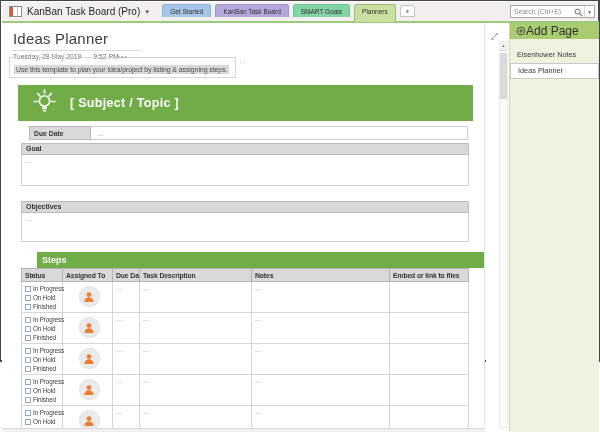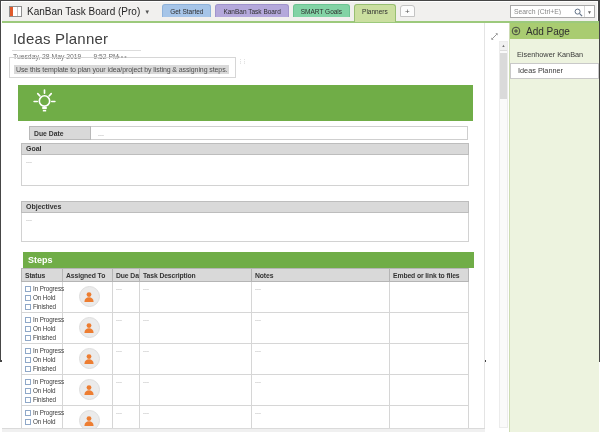--- a/index.html
+++ b/index.html
@@ -59,21 +59,21 @@
   .duedate-value { width:377px; border:1px solid #cfcfcf; border-left:none; font-size:7px; color:#8a8a8a;
                    padding:3px 0 0 7px; background:#fff; }
 
   .sec-header { position:absolute; left:19px; width:448px; height:12px; background:#d9d9d9;
                 border:1px solid #bdbdbd; font-size:7px; font-weight:bold; color:#333; padding:1px 0 0 4px; }
   .sec-body   { position:absolute; left:19px; width:448px; border:1px solid #d2d2d2; border-top:none;
                 font-size:7px; color:#8a8a8a; padding:2px 4px; background:#fff; }
   .goal-header { top:120px; } .goal-body { top:132px; height:31px; }
   .obj-header  { top:178px; } .obj-body  { top:190px; height:29px; }
 
-  .steps-banner { position:absolute; left:21px; top:229px; width:451px; height:16px; background:#70ad47;
+  .steps-banner { position:absolute; left:35px; top:229px; width:451px; height:16px; background:#70ad47;
                   color:#fff; font-weight:bold; font-size:9px; padding:3px 0 0 5px; }
 
   table.steps { position:absolute; left:19px; top:245px; width:447px; border-collapse:collapse; table-layout:fixed; }
   table.steps th { background:#d9d9d9; border:1px solid #b5b5b5; font-size:6.8px; letter-spacing:-.1px;
                    color:#333; text-align:left; padding:2px 0 2px 3px; height:13px; white-space:nowrap; overflow:hidden; }
   table.steps td { border:1px solid #d6d6d6; vertical-align:top; height:31px; font-size:7px; color:#8a8a8a;
                    padding:2px 0 0 3px; background:#fff; }
   .col-status{width:41px;} .col-assigned{width:50px;} .col-due{width:27px;}
   .col-task{width:112px;} .col-notes{width:138px;} .col-embed{width:79px;}
   .status-line { display:flex; align-items:center; gap:2px; height:9px; }
@@ -87,22 +87,22 @@
   .expand-icon { position:absolute; left:4px; top:4px; }
   .vscroll { position:absolute; right:1px; top:18px; width:9px; height:387px; background:#fafafa; border:1px solid #ececec; }
   .vs-up { height:9px; background:#f1f1f1; border-bottom:1px solid #dcdcdc; font-size:4px; color:#707070;
            text-align:center; line-height:8px; }
   .vs-thumb { margin:2px auto 0 auto; width:7px; height:46px; background:#dadada; }
   .hscroll { position:absolute; left:1px; top:427px; width:483px; height:4px; background:#f0f0f0; border-top:1px solid #dadada; }
 
   
   .sidebar { position:absolute; left:508px; top:22px; width:90px; height:409px; background:#edf3df;
              border-left:1px solid #cddcb4; }
-  .sb-header { height:16px; background:#a9cc71; display:flex; align-items:center; gap:5px;
-               padding-left:1px; font-size:10px; color:#2f2f2f; }
+  .sb-header { height:16px; background:#a9cc71; display:flex; align-items:center; gap:0;
+               padding-left:6px; font-size:12px; color:#2f2f2f; }
   .sb-list { margin-top:8px; }
   .sb-item { height:16px; line-height:16px; font-size:7.3px; color:#3a3a3a; padding-left:7px; white-space:nowrap; overflow:hidden; }
   .sb-item.active { background:#fff; border:1px solid #c9c9c9; line-height:14px; }
 </style>
 </head>
 <body>
 
 <div class="window">
 
   <div class="titlebar">
@@ -152,20 +152,21 @@
               <line x1="20" y1="13" x2="23" y2="13"></line>
             <line x1="6.5" y1="5.5" x2="8.5" y2="7.5"></line>
               <line x1="19.5" y1="5.5" x2="17.5" y2="7.5"></line>
             <line x1="13" y1="2" x2="13" y2="5"></line>
             <circle cx="13" cy="12.5" r="5"></circle>
           </g>
           <rect x="10.8" y="18.2" width="4.4" height="2" fill="#ffffff"></rect>
           <rect x="11.4" y="21" width="3.2" height="1.6" fill="#ffffff"></rect>
         </svg>
       </span>
+      <span class="subject-text">[ Subject / Topic ]</span>
     </div>
 
     <div class="duedate-row">
       <div class="duedate-label">Due Date</div>
       <div class="duedate-value">...</div>
     </div>
 
     <div class="sec-header goal-header">Goal</div>
     <div class="sec-body goal-body">...</div>
 
@@ -360,18 +361,18 @@
   <div class="sidebar">
     <div class="sb-header">
       <svg width="10" height="10" viewBox="0 0 10 10">
         <circle cx="5" cy="5" r="3.8" fill="none" stroke="#3c3c3c" stroke-width="0.9"></circle>
         <line x1="5" y1="3" x2="5" y2="7" stroke="#3c3c3c" stroke-width="0.9"></line>
         <line x1="3" y1="5" x2="7" y2="5" stroke="#3c3c3c" stroke-width="0.9"></line>
       </svg>
       <span>Add Page</span>
     </div>
     <div class="sb-list">
-      <div class="sb-item">Eisenhower KanBan</div>
+      <div class="sb-item">Eisenhower Notes</div>
       <div class="sb-item active">Ideas Planner</div>
     </div>
   </div>
 
 </div>
 
 </body></html>

